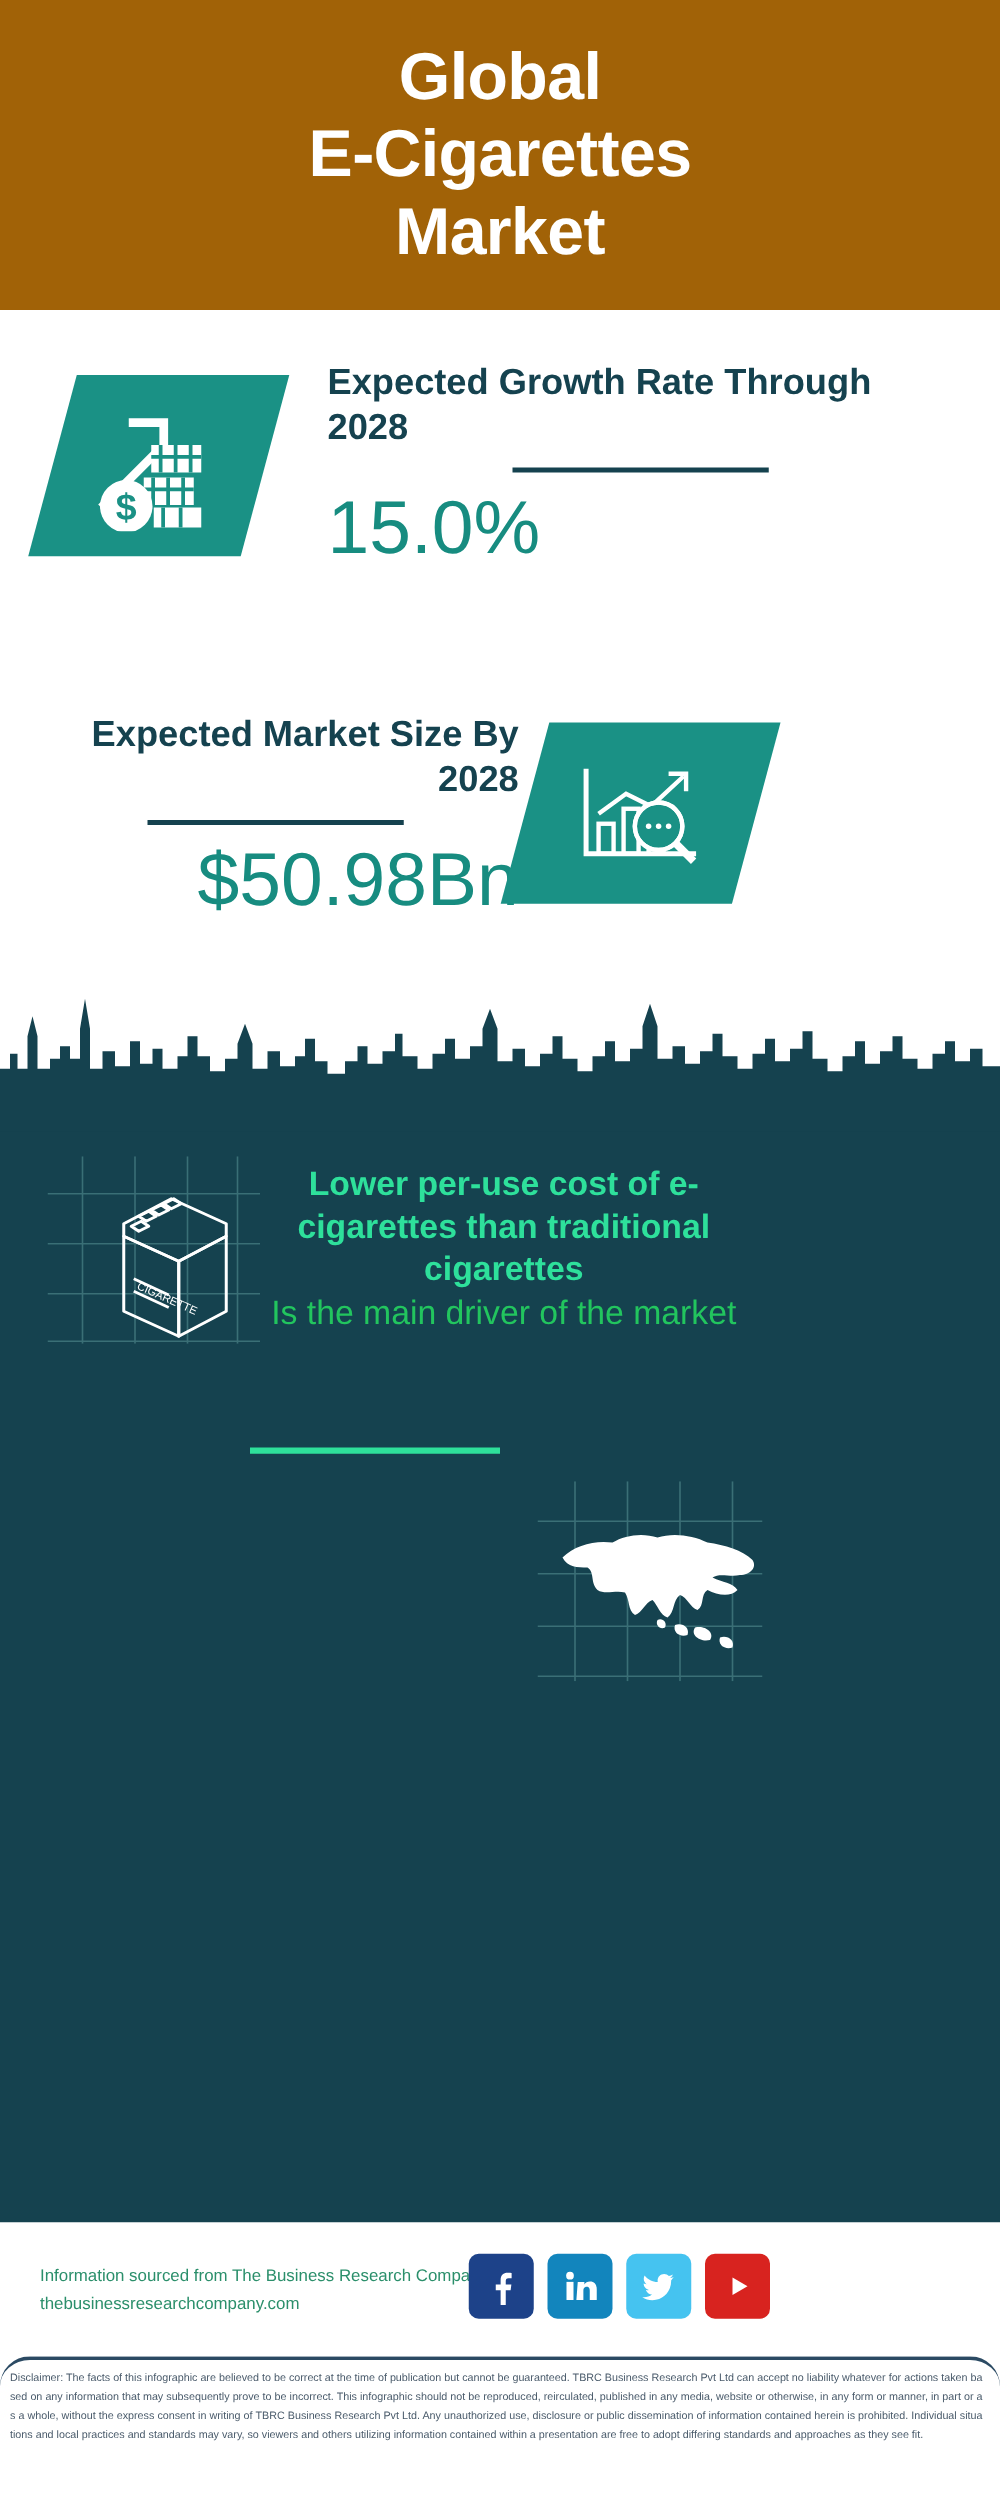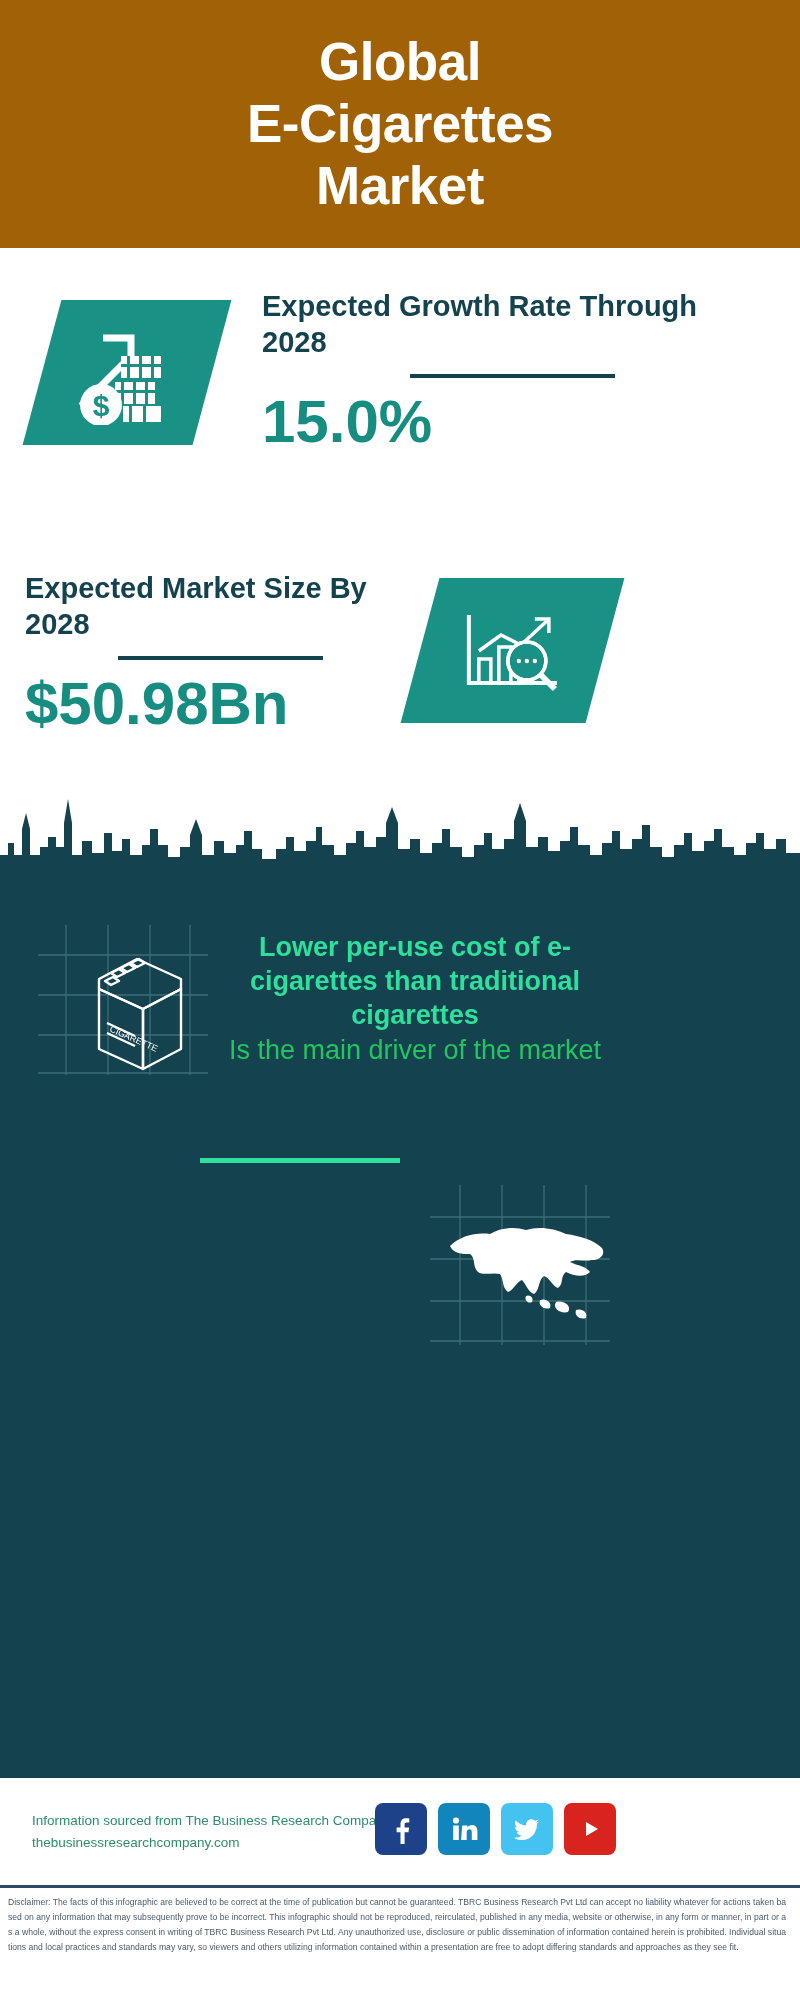--- a/index.html
+++ b/index.html
@@ -41,46 +41,46 @@
     position:absolute; left:262px; top:40px; width:500px;
     text-align:left;
   }
   .stat-label {
     color:#15424f; font-weight:bold; font-size:29px; line-height:36px;
   }
   .stat-rule {
     width:205px; height:4px; background:#15424f; margin:14px auto 10px auto;
   }
   .stat-value {
-    color:#178c80; font-weight:bold; font-size:60px; line-height:68px;
+    color:#178c80; font-weight:normal; font-size:60px; line-height:68px;
   }
 
   
   .stat2 { position:absolute; left:0; top:560px; width:800px; height:225px; }
-  .stat2-text { position:absolute; left:25px; top:10px; width:390px; text-align:left; }
+  .stat2-text { position:absolute; left:25px; top:10px; width:390px; text-align:right; }
   #size-icon { left:420px; top:18px; width:185px; height:145px; }
   .stat2-text .stat-rule { width:205px; }
 
   
   .skyline { position:absolute; left:0; top:783px; width:800px; height:130px; }
 
   
   .darkbody {
     position:absolute; left:0; top:905px; width:800px; height:873px;
     background:#15424f; overflow:hidden;
   }
   .grid-deco { position:absolute; opacity:0.30; }
   #grid-left  { left:38px; top:20px; }
   #grid-right { left:430px; top:280px; }
 
   .pack-icon { position:absolute; left:65px; top:32px; }
   .map-icon  { position:absolute; left:430px; top:305px; }
 
   .driver-text {
-    position:absolute; left:205px; top:25px; width:420px; text-align:center;
+    position:absolute; left:193px; top:25px; width:420px; text-align:center;
   }
   .hl {
     color:#2ee09b; font-weight:bold; font-size:27px; line-height:34px;
     display:block;
   }
   .plain {
     color:#22c55e; font-weight:normal; font-size:27px; line-height:36px;
     display:block;
   }
   .green-rule {
@@ -111,20 +111,21 @@
   .sico.fb { background:#1d4289; }
   .sico.li { background:#1285bd; }
   .sico.tw { background:#45c3f0; }
   .sico.yt { background:#d8231f; }
 
   
   .disclaimer-wrap {
     position:absolute; left:0; top:1885px; width:800px; height:115px;
     background:#ffffff; border-top:3px solid #2b4a63;
     padding:7px 14px 0 8px;
+    border-radius:24px;
   }
   .disclaimer {
     color:#4a5b6b; font-size:8.6px; line-height:15px;
     text-align:justify; word-break:break-all;
   }
 </style>
 </head>
 <body>
 
 <div class="page">

